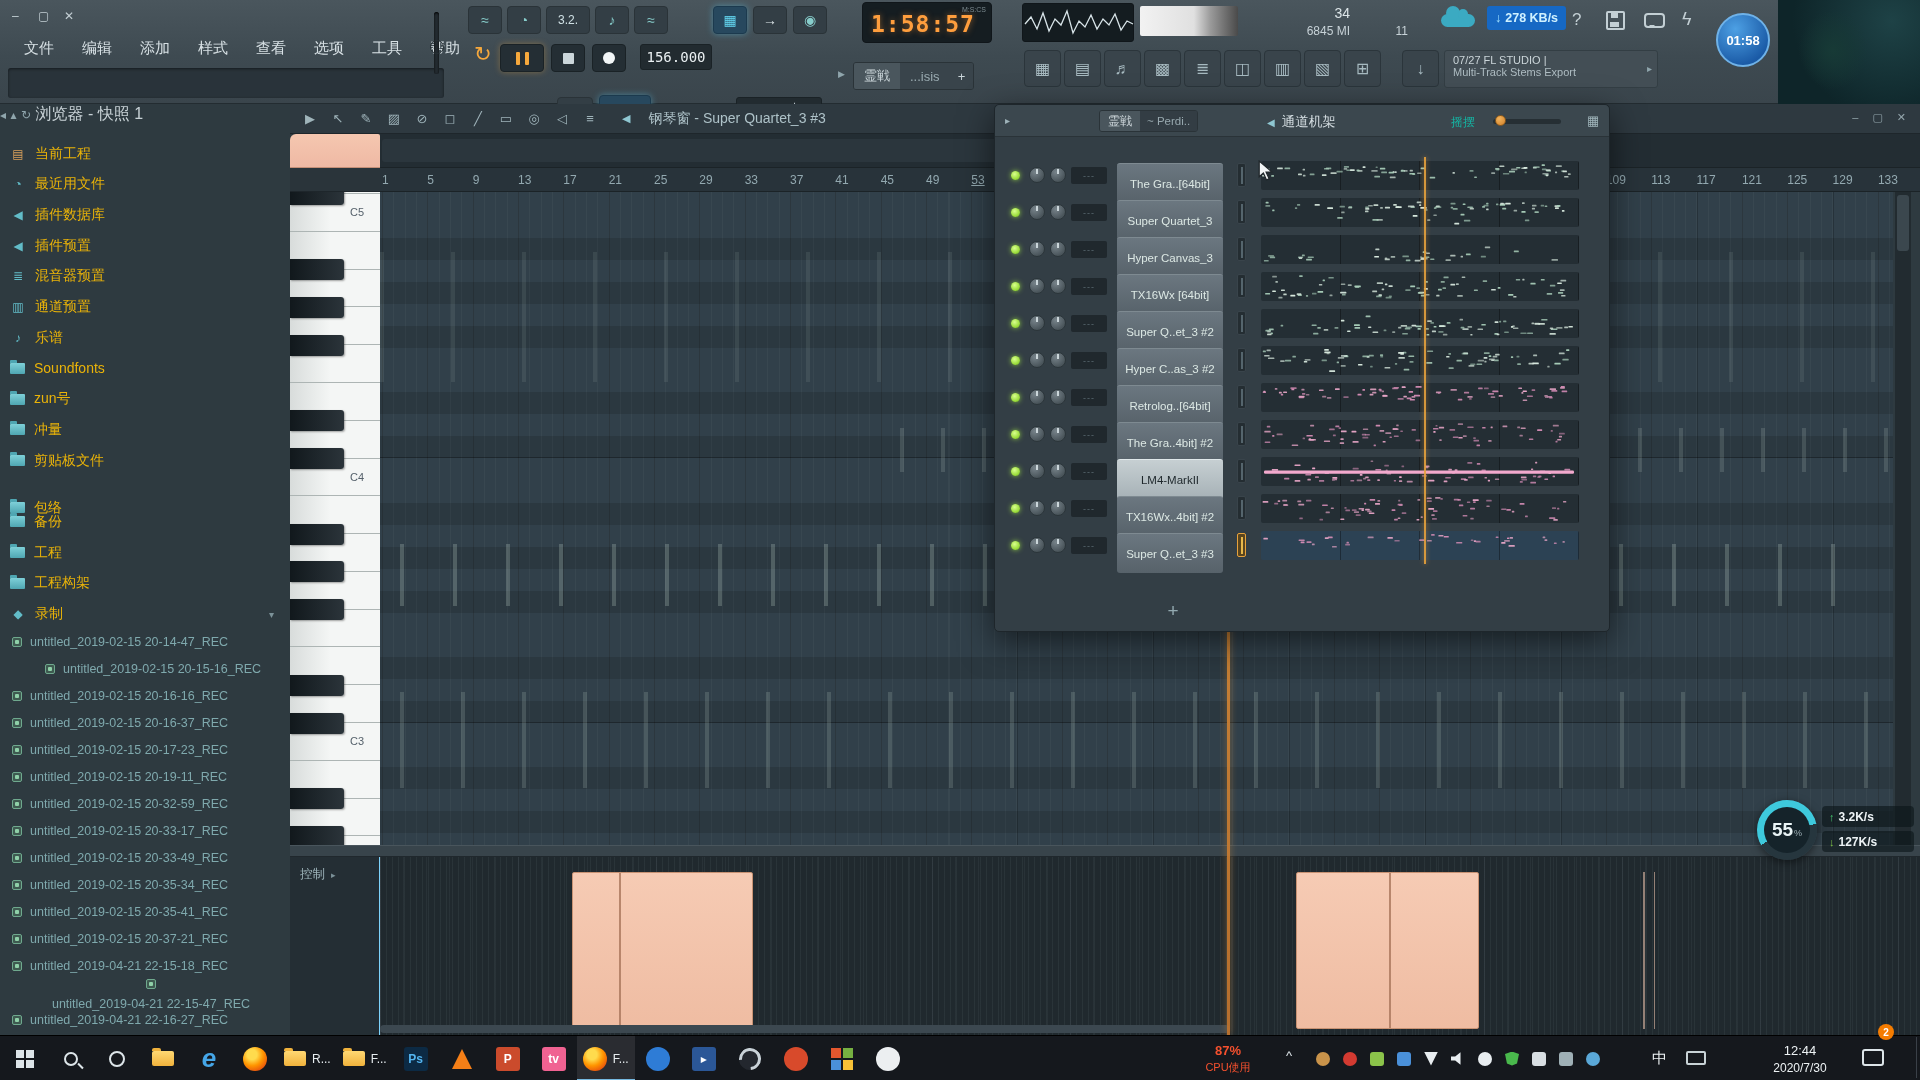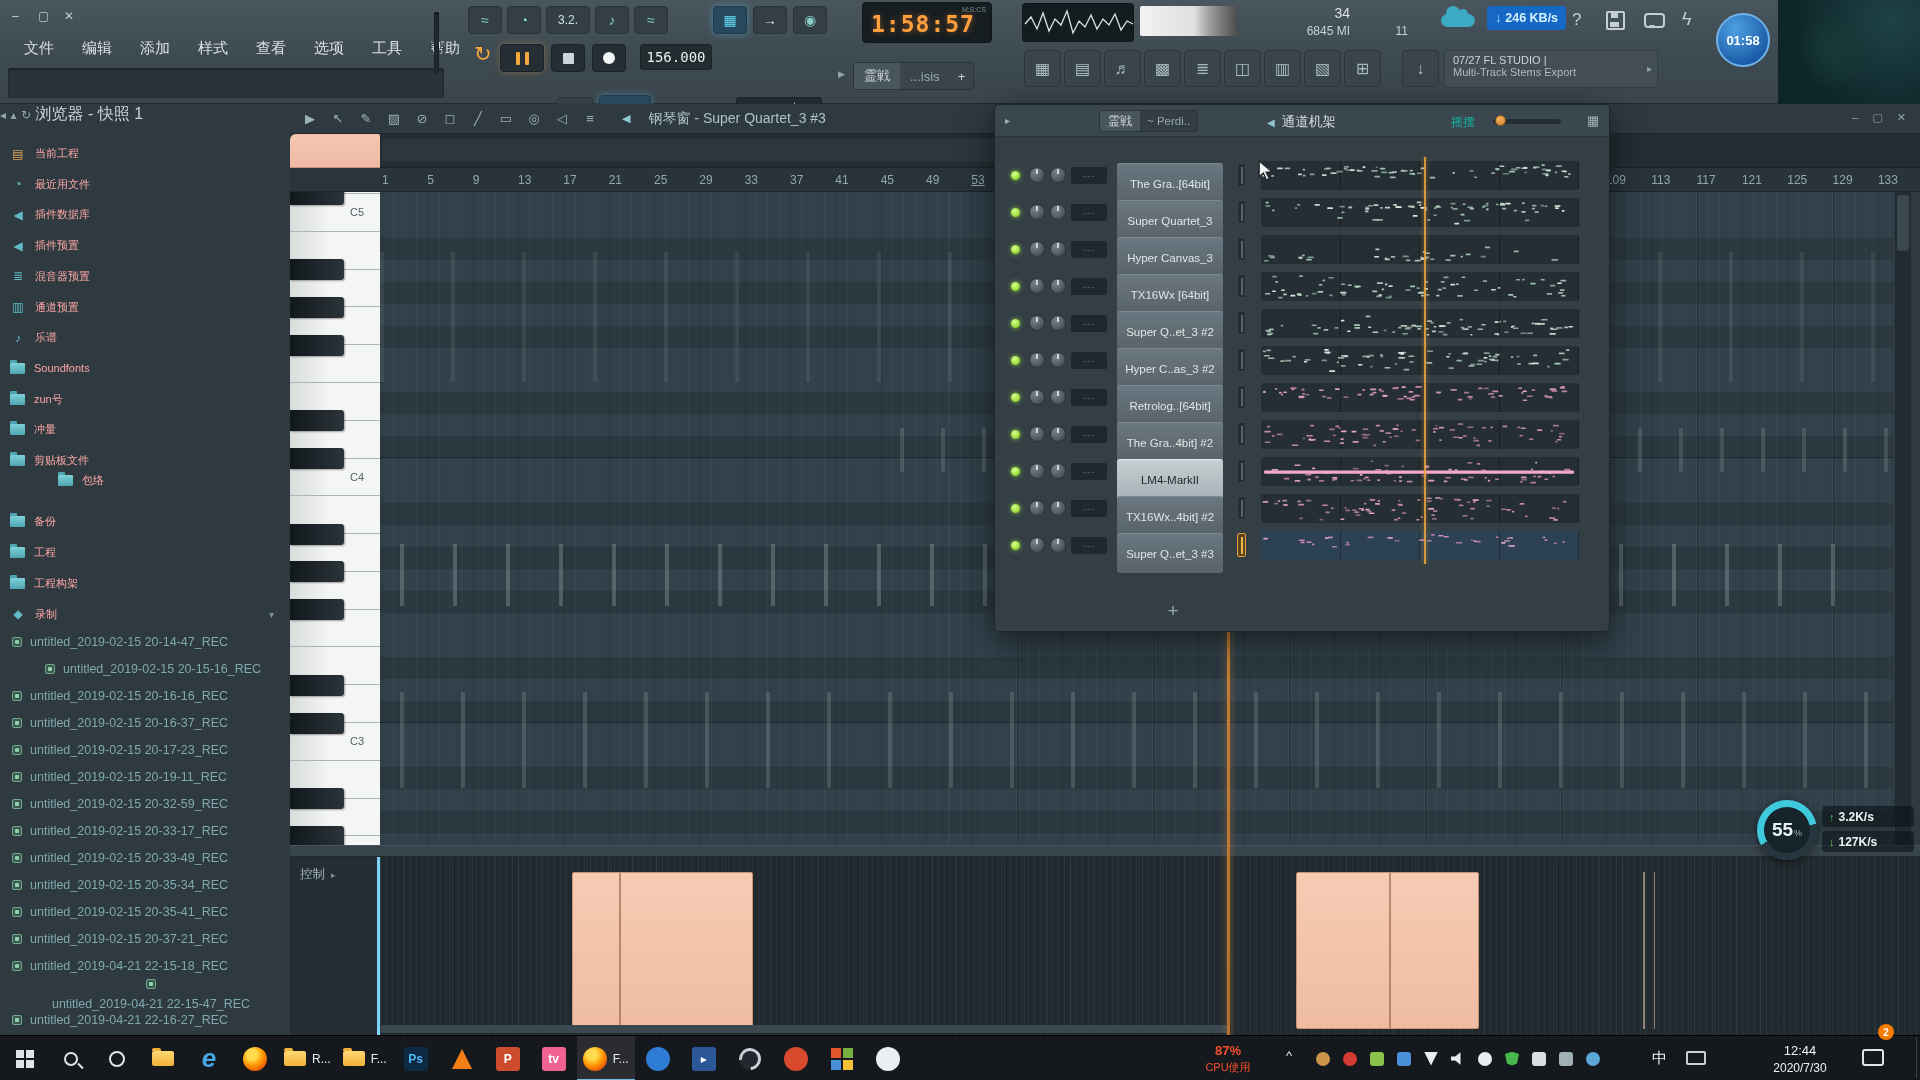--- a/index.html
+++ b/index.html
@@ -71,21 +71,21 @@
 #stop-btn i{width:11px;height:11px;background:#CBD6DA;border-radius:1px}
 #rec-btn{position:absolute;left:592px;top:44px;width:34px;height:28px;background:#242E34;border:1px solid #1A2226;
   border-radius:4px;display:flex;align-items:center;justify-content:center}
 #rec-btn i{width:12px;height:12px;background:#F2F6F7;border-radius:50%}
 
 #browser{position:absolute;left:0;top:104px;width:334px;height:931px;background:#27313</style><style>7;background:#273238;border-right:1px solid #1B2327}
 #b-header{position:absolute;left:0;top:0;width:290px;height:30px;background:#2E3940;border-bottom:1px solid #1E262B;
   display:flex;align-items:center;gap:10px;padding:0 8px;font-size:13.5px;color:#C6D3D8}
 .bnav{color:#8FA5AC;font-size:12px}
 .b-item{position:absolute;left:0;width:290px;height:31px;display:flex;align-items:center;gap:9px;padding-left:10px}
-.b-item span.lbl{font-size:11px;color:#fca5a5}
+.b-item span.lbl{font-size:14px;color:#eab308}
 .bico{width:16px;text-align:center;font-size:12px;color:#62BCC8;flex:none}
 .bfold{width:15px;height:11px;background:linear-gradient(#7ED0D8,#4FA6B2);border-radius:1px;position:relative;flex:none}
 .bfold:before{content:"";position:absolute;top:-3px;left:0;width:7px;height:3px;background:#4FA6B2;border-radius:1px 1px 0 0}
 .b-exp{position:absolute;right:16px;color:#7C9299;font-size:10px}
 .b-file{position:absolute;left:0;width:290px;height:27px;display:flex;align-items:center;gap:8px;padding-left:12px}
 .b-file span{font-size:12.5px;color:#7FA9AD;white-space:nowrap}
 .ficon{width:10px;height:10px;border-radius:2px;background:#3E5A50;border:1px solid #6FA98E;position:relative;flex:none}
 .ficon:after{content:"";position:absolute;left:2px;top:2px;width:4px;height:4px;background:#8FD0A8;border-radius:1px}
 
 #pr-toolbar{position:absolute;left:290px;top:104px;width:1630px;height:30px;background:#2E3940;
@@ -113,21 +113,21 @@
    repeating-linear-gradient(90deg,rgba(255,255,255,.035) 0 1px,transparent 1px 11.33px);
   background-position:0 2px,0 2px,2px 0,2px 0}
 .nfield{position:absolute;background-image:linear-gradient(90deg,#D5E8DC 0 4px,transparent 4px)}
 #vscroll{position:absolute;left:1895px;top:192px;width:16px;height:653px;background:#222B30}
 #vscroll i{position:absolute;left:2px;top:3px;width:12px;height:56px;background:#3B474E;border-radius:3px}
 #playhead{position:absolute;left:1227px;top:134px;width:3px;height:901px;z-index:3;
   background:linear-gradient(180deg,#E89A3C,#C2752E);box-shadow:0 0 7px rgba(255,160,60,.55);opacity:.92}
 #splitter{position:absolute;left:290px;top:845px;width:1630px;height:12px;background:#38444B;
   border-top:1px solid #49555C;border-bottom:1px solid #20282D}
 
-#pl-left{position:absolute;left:290px;top:857px;width:90px;height:178px;background:#242E34;border-right:3px solid #7dd3fc}
+#pl-left{position:absolute;left:290px;top:857px;width:90px;height:178px;background:#242E34;border-right:1px solid #7dd3fc}
 #pl-label{position:absolute;left:10px;top:9px;font-size:12.5px;color:#9FB6BC;display:flex;gap:6px;align-items:center}
 #pl-main{position:absolute;left:380px;top:857px;width:1540px;height:178px;background:#20292E;
   background-image:
     repeating-linear-gradient(90deg,rgba(200,220,230,.06) 0 1px,transparent 1px 6px),
     repeating-linear-gradient(90deg,rgba(200,220,230,.05) 0 1px,transparent 1px 23px);
   background-position:0 95px,0 0}
 .clip{position:absolute;top:15px;height:157px;background:linear-gradient(180deg,#F6CBB4,#EFBCA2);
   border:1px solid #C89273;border-radius:2px}
 .clipline{position:absolute;top:0;width:2px;height:100%;background:#A9765B;opacity:.8}
 #pl-scroll{position:absolute;left:0;bottom:2px;width:850px;height:8px;background:#3C4850;border-radius:4px}
@@ -311,21 +311,21 @@
     </div>
     <div id="meter"></div>
 
     <span class="stat" style="left:1294px;top:5px;width:56px;font-size:14px">34</span>
     <span class="stat" style="left:1258px;top:24px;width:92px;font-size:12px;color:#C7D2D7">6845 MI</span>
     <span class="stat" style="left:1384px;top:24px;width:24px;font-size:12px;color:#C7D2D7">11</span>
 
     <div class="cloud"></div>
     <div id="net-dl">
       <span style="color:#9FE0FF">↓</span>
-      <span>246 KB/s</span>
+      <span>278 KB/s</span>
     </div>
 
     <span style="position:absolute;left:1572px;top:10px;font-size:17px;color:#C3CFD4">?</span>
     <div class="floppy"></div>
     <div class="bubble"></div>
     <span style="position:absolute;left:1682px;top:9px;font-size:18px;color:#C3CFD4">ϟ</span>
   </div>
   <div id="corner"></div>
   <div id="big-clock">01:58</div>
 
@@ -374,21 +374,21 @@
           <span class="lbl">zun号</span>
         </div>
         <div class="b-item" style="top: 278.3px; font-family: Liberation Mono, monospace;">
           <div class="bfold"></div>
           <span class="lbl">冲量</span>
         </div>
         <div class="b-item" style="top: 309px;">
           <div class="bfold"></div>
           <span class="lbl">剪贴板文件</span>
         </div>
-        <div class="b-item" style="top: 329px; margin-left: 48px;">
+        <div class="b-item" style="top: 356px;">
           <div class="bfold"></div>
           <span class="lbl">包络</span>
         </div>
         <div class="b-item" style="top: 370.4px;">
           <div class="bfold"></div>
           <span class="lbl">备份</span>
         </div>
         <div class="b-item" style="top: 401.1px;">
           <div class="bfold"></div>
           <span class="lbl">工程</span>

